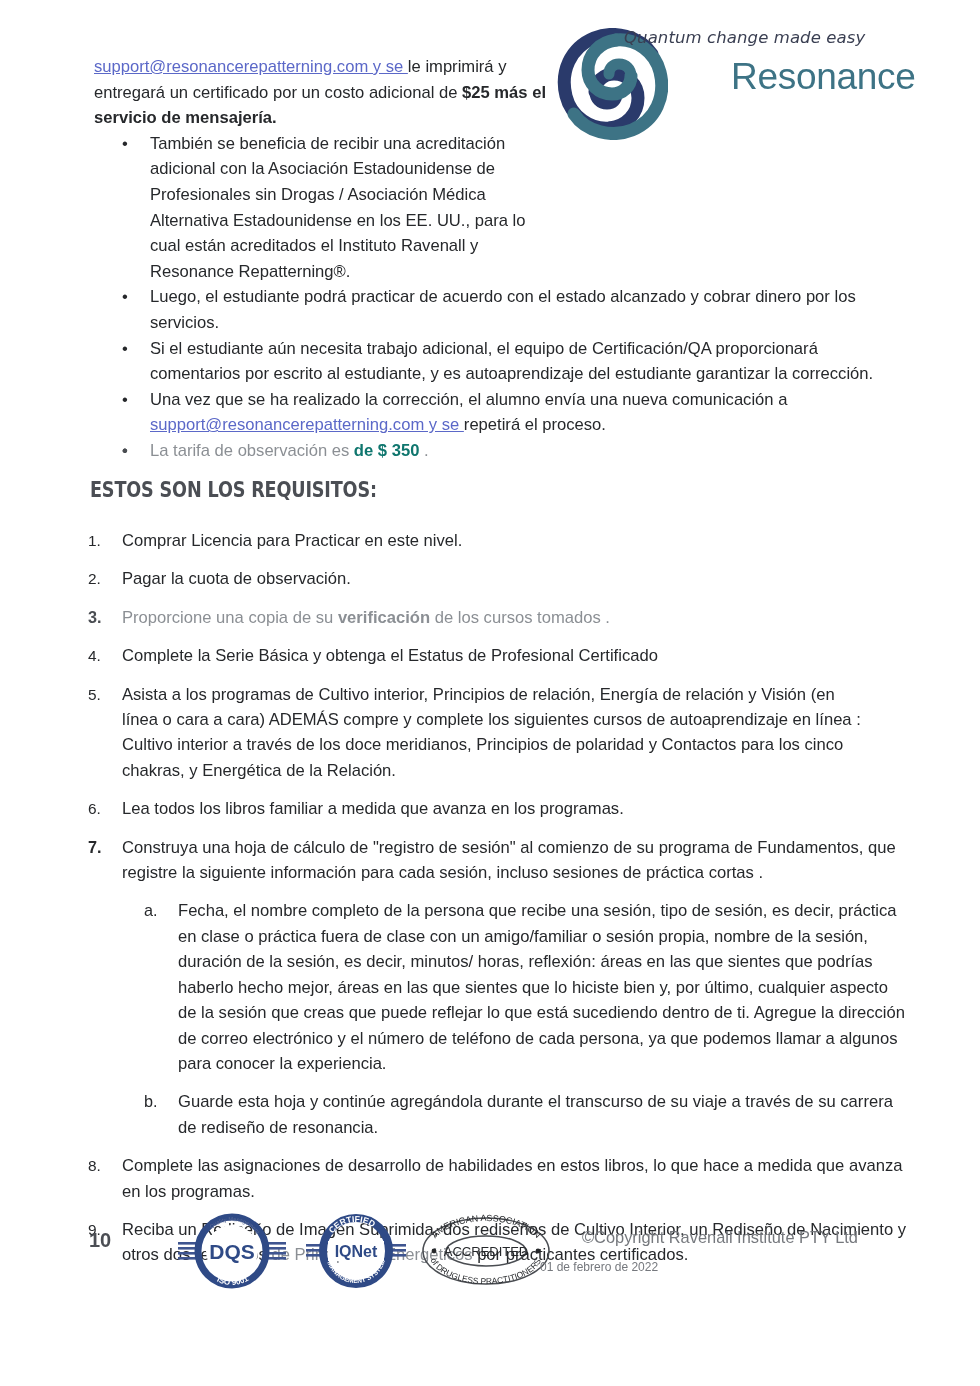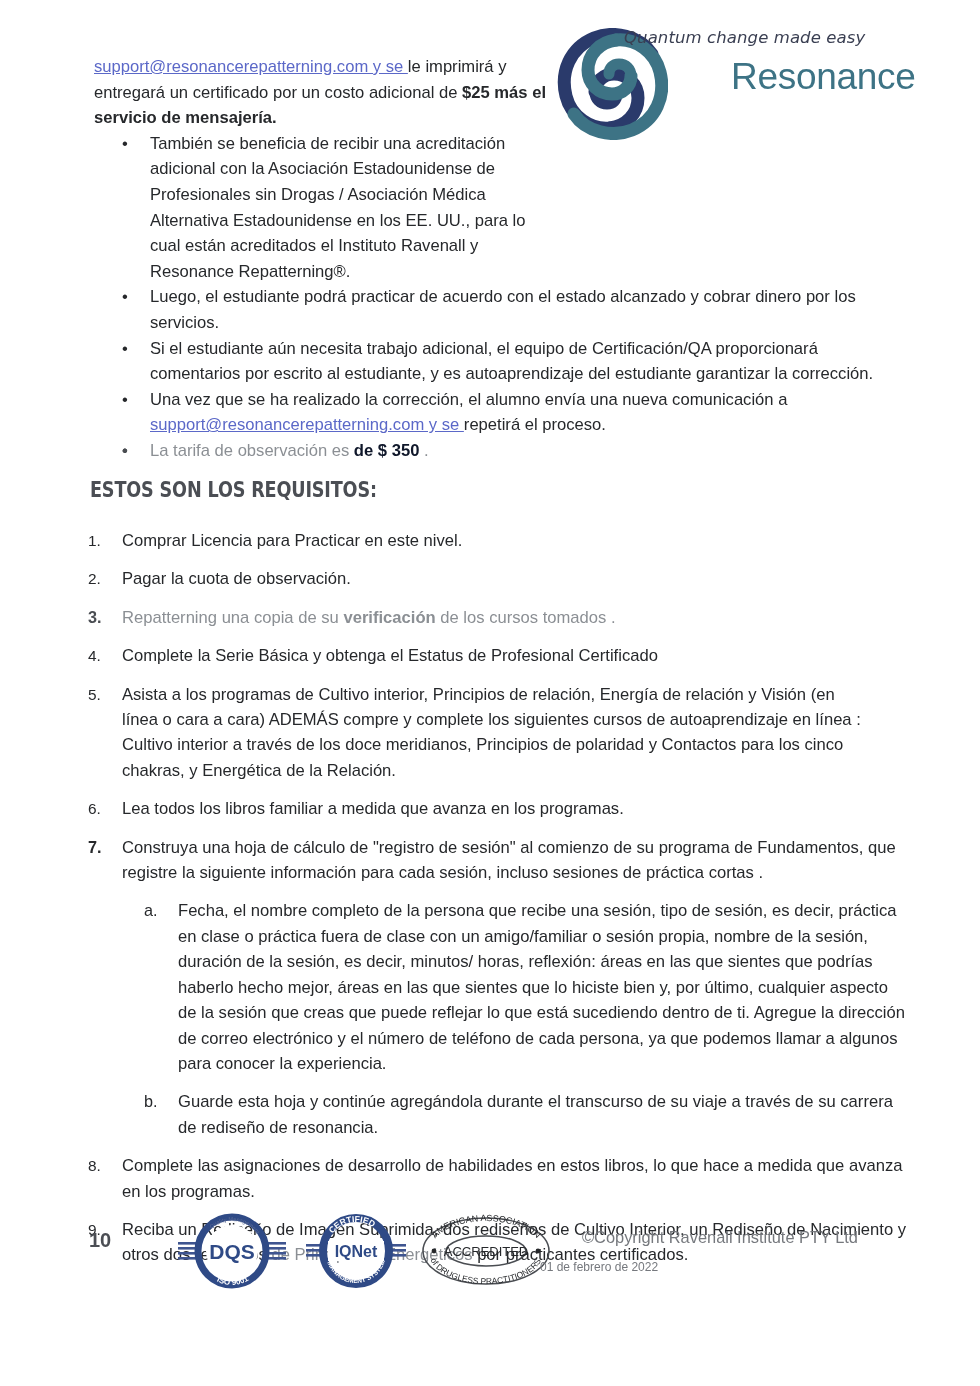--- a/index.html
+++ b/index.html
@@ -215,41 +215,41 @@
       <span class="dot">•</span>
       <span>Una vez que se ha realizado la corrección, el alumno envía una nueva comunicación a </span><a class="lnk" href="#">support@resonancerepatterning.com y se </a><span>repetirá el proceso.</span>
     </div>
 
     <div class="b-item">
       <span class="dot">•</span>
     </div>
 
     <div class="b-item muted">
       <span class="dot">•</span>
-      <span>La tarifa de observación es </span><b style="color:#0f172a">de $ 350</b><span> .</span>
+      <span>La tarifa de observación es </span><b style="color:#0f766e">de $ 350</b><span> .</span>
     </div>
   </div>
 
   <div class="section-head">ESTOS SON LOS REQUISITOS:</div>
 
   <div class="numlist">
 
     <div class="n-item">
       <span class="num">1.</span>
       <span>Comprar Licencia para Practicar en este nivel.</span>
     </div>
 
     <div class="n-item">
       <span class="num">2.</span>
       <span>Pagar la cuota de observación.</span>
     </div>
 
     <div class="n-item muted">
       <span class="num bold">3.</span>
-      <span>Repatterning una copia de su </span><b>verificación</b><span> de los cursos tomados .</span>
+      <span>Proporcione una copia de su </span><b>verificación</b><span> de los cursos tomados .</span>
     </div>
 
     <div class="n-item">
       <span class="num">4.</span>
       <span>Complete la Serie Básica y obtenga el Estatus de Profesional Certificado</span>
     </div>
 
     <div class="n-item" style="padding-right:118px;">
       <span class="num">5.</span>
       <span>Asista a los programas de Cultivo interior, Principios de relación, Energía de relación y Visión (en línea o cara a cara) ADEMÁS compre y complete los siguientes cursos de autoaprendizaje en línea : Cultivo interior a través de los doce meridianos, Principios de polaridad y Contactos para los cinco chakras, y Energética de la Relación.</span>

